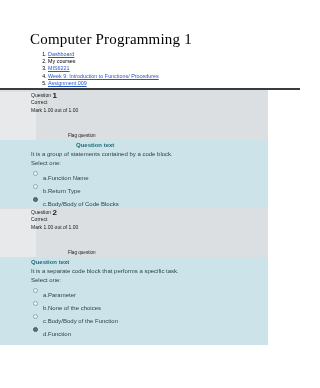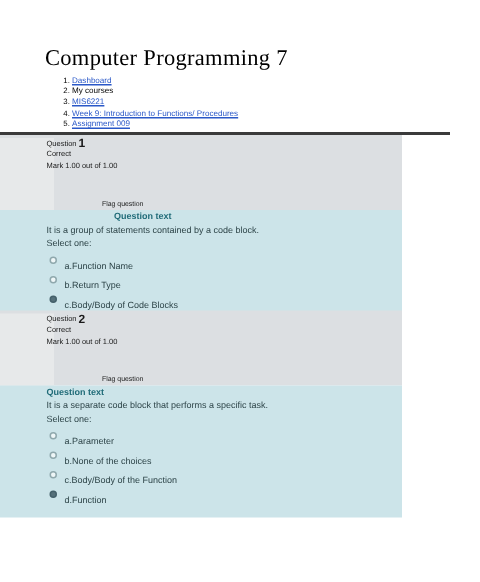--- a/index.html
+++ b/index.html
@@ -188,21 +188,21 @@
     line-height: 8px;
     color: #2d4448;
     white-space: nowrap;
   }
 </style>
 </head>
 <body>
 
 <div class="page">
 
-  <div class="page-title">Computer Programming 7</div>
+  <div class="page-title">Computer Programming 1</div>
 
   <ol class="breadcrumb">
     <li>
       <span class="crumb-link">Dashboard</span>
     </li>
     <li>
       <span class="crumb-text">My courses</span>
     </li>
     <li>
       <span class="crumb-link">MIS6221</span>

